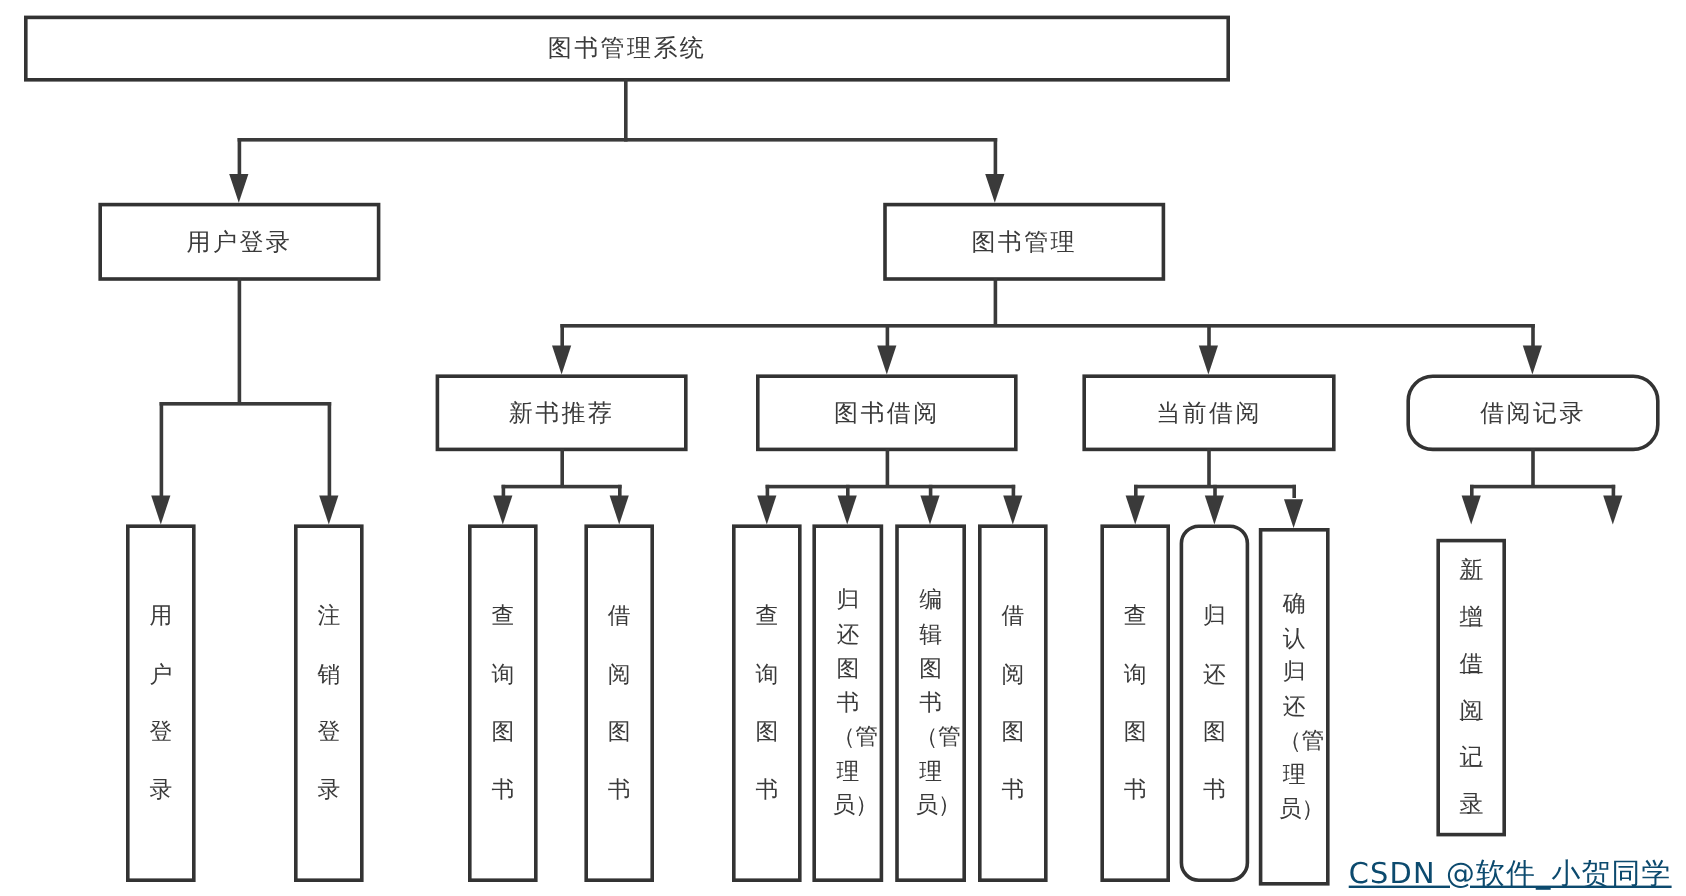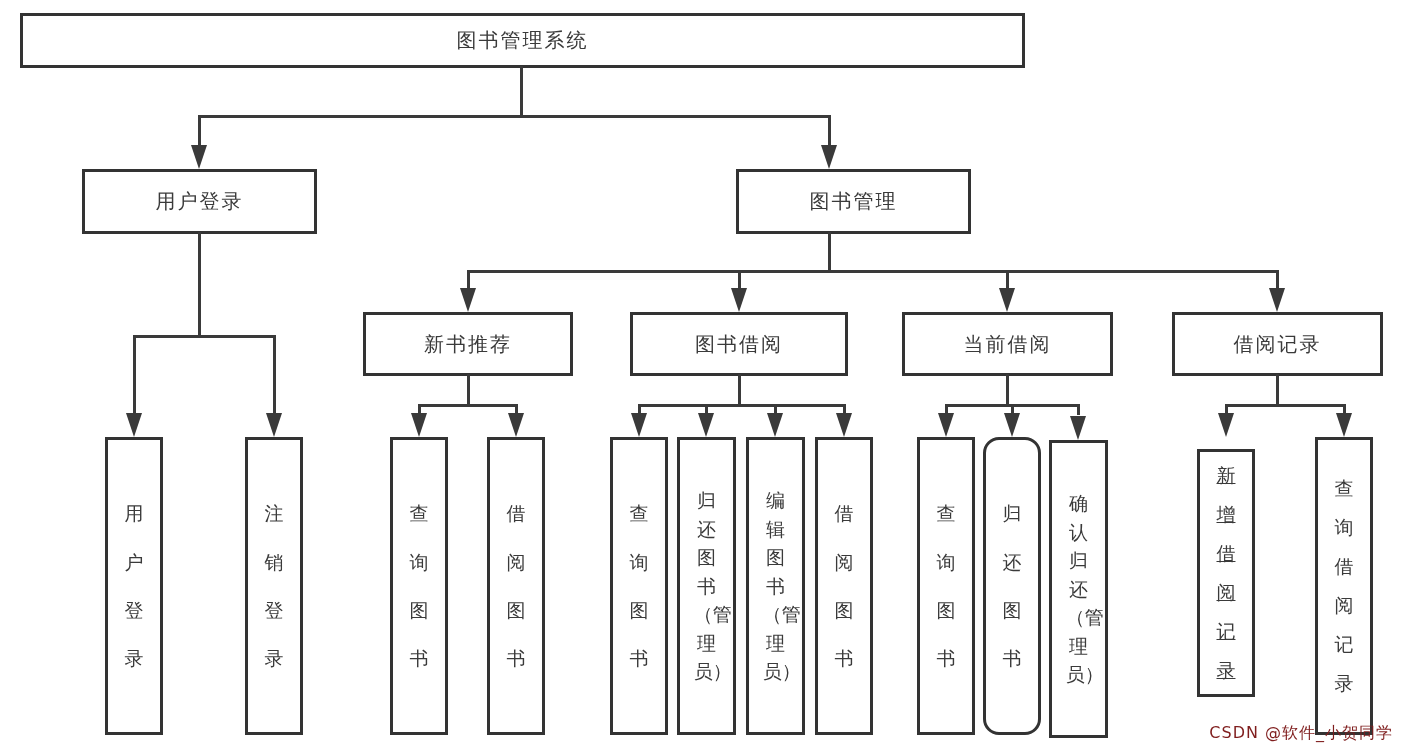--- a/index.html
+++ b/index.html
@@ -20,22 +20,22 @@
   .sp6{line-height:2.05;}
   .sp9{line-height:1.5;}
   .vl{position:absolute;width:3px;background:#3a3a3a;}
   .hl{position:absolute;height:3px;background:#3a3a3a;}
   .ah{
     position:absolute;width:0;height:0;
     border-left:8px solid transparent;border-right:8px solid transparent;
     border-top:24px solid #3a3a3a;
   }
   .wm{
-    position:absolute;right:12px;bottom:3px;font-size:16px;color:#7f1d1d;
-    letter-spacing:1px;z-index:5;white-space:nowrap;
+    position:absolute;right:12px;bottom:3px;font-size:24px;color:#0c4a6e;
+    letter-spacing:1px;z-index:5;white-space:nowrap;text-decoration:underline;
   }
 </style>
 </head>
 <body>
 
 <div class="stage">
 
   <div class="box" style="left:20px;top:13px;width:1005px;height:55px;">
     <span>图书管理系统</span>
   </div>
@@ -53,21 +53,21 @@
   </div>
 
   <div class="box" style="left:630px;top:312px;width:218px;height:64px;">
     <span>图书借阅</span>
   </div>
 
   <div class="box" style="left:902px;top:312px;width:211px;height:64px;">
     <span>当前借阅</span>
   </div>
 
-  <div class="box" style="left:1172px;top:312px;width:211px;height:64px;">
+  <div class="box" style="left:1172px;top:312px;width:211px;height:64px;border-radius:22px;">
     <span>借阅记录</span>
   </div>
 
   <div class="box leaf" style="left:105px;top:437px;width:58px;height:298px;">
     <span class="vtxt sp4">用户登录</span>
   </div>
 
   <div class="box leaf" style="left:245px;top:437px;width:58px;height:298px;">
     <span class="vtxt sp4">注销登录</span>
   </div>
@@ -105,23 +105,20 @@
   </div>
 
   <div class="box leaf" style="left:1049px;top:440px;width:59px;height:298px;">
     <span class="vtxt sp9">确认归还（管理员）</span>
   </div>
 
   <div class="box leaf" style="left:1197px;top:449px;width:58px;height:248px;text-decoration:underline;">
     <span class="vtxt sp6">新增借阅记录</span>
   </div>
 
-  <div class="box leaf" style="left:1315px;top:437px;width:58px;height:298px;">
-    <span class="vtxt sp6">查询借阅记录</span>
-  </div>
 
   <div class="vl" style="left:520px;top:66px;height:52px;"></div>
   <div class="hl" style="left:198px;top:115px;width:633px;"></div>
   <div class="vl" style="left:198px;top:115px;height:32px;"></div>
   <div class="ah" style="left:191px;top:145px;"></div>
   <div class="vl" style="left:828px;top:115px;height:32px;"></div>
   <div class="ah" style="left:821px;top:145px;"></div>
 
   <div class="vl" style="left:198px;top:232px;height:105px;"></div>
   <div class="hl" style="left:133px;top:335px;width:143px;"></div>

